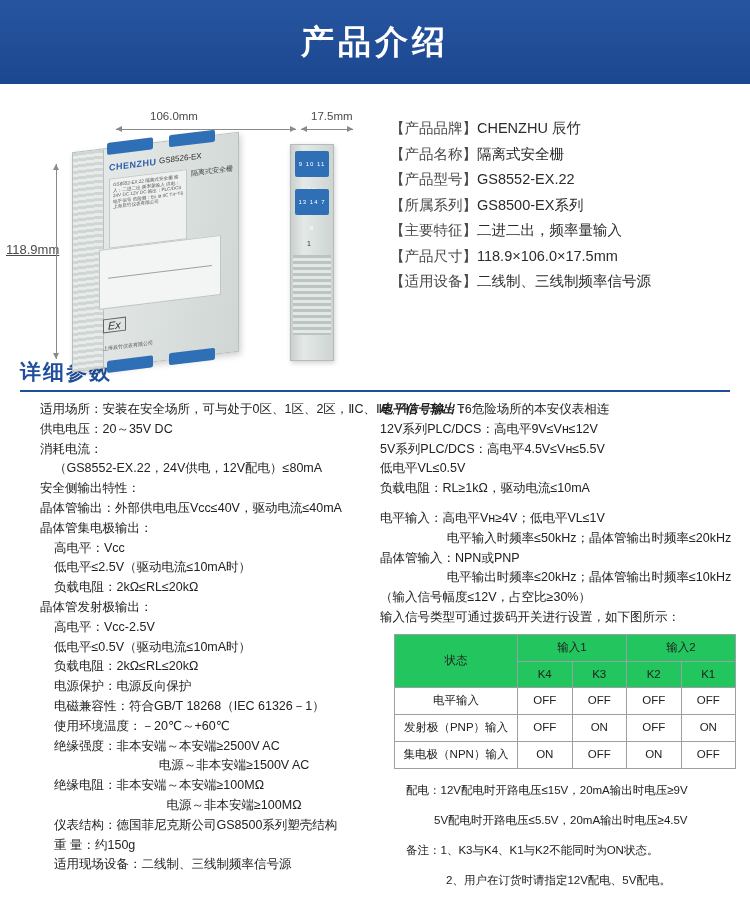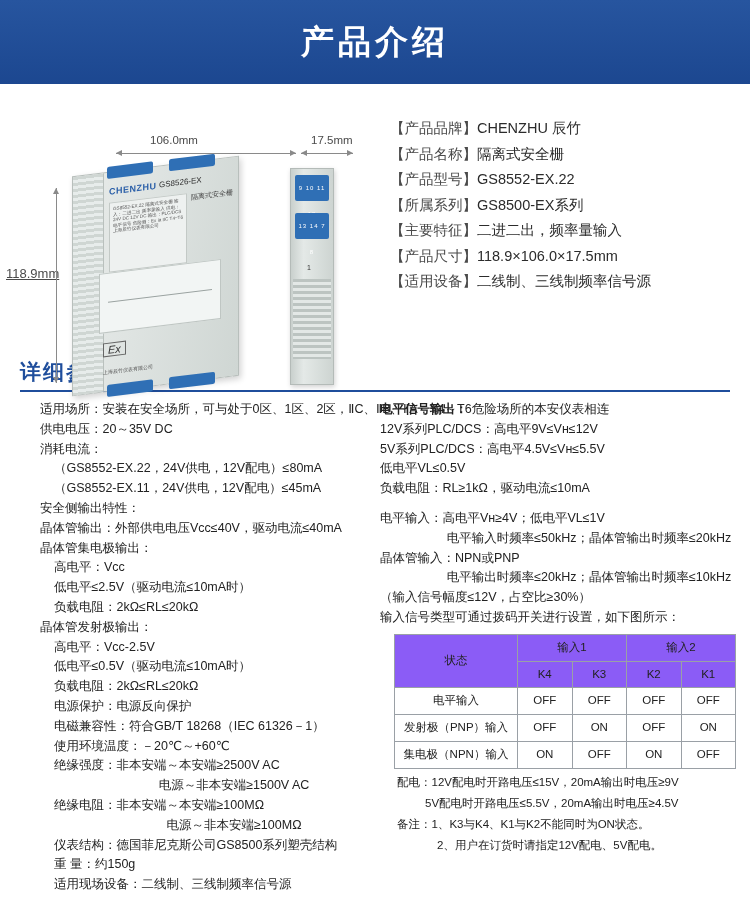--- a/index.html
+++ b/index.html
@@ -26,21 +26,20 @@
   }
   
   .product-block{
     display:flex;
     padding:18px 0 0 0;
     height:250px;
   }
   .img-col{
     width:390px;
     position:relative;
-    margin-top:24px;
   }
   .spec-col{
     width:355px;
     padding-top:14px;
     font-size:14.5px;
     color:#3a3a3a;
     line-height:25.5px;
   }
   .spec-col .line{white-space:nowrap;}
   .spec-col .key{color:#4a4a4a;}
@@ -155,38 +154,38 @@
     padding:0 0 0 40px;
     font-size:12.5px;
     line-height:19.8px;
     color:#222;
   }
   .col-left{width:330px;}
   .col-right{width:360px;padding-left:10px;}
   .params p{margin:0;white-space:nowrap;}
   .params .indent{padding-left:14px;}
   .params .indent2{padding-left:58px;text-align:center;}
-  .bold{font-weight:bold;}
+  .bold{font-weight:bold;font-style:italic;}
   .gap{height:10px;}
   
   table.sw{
     border-collapse:collapse;
     margin:6px 0 4px 14px;
     font-size:11.5px;
     color:#222;
   }
   table.sw td,table.sw th{
     border:1px solid #9aa0a6;
     text-align:center;
     padding:3px 6px;
     font-weight:normal;
   }
-  table.sw .hdr{background:#8b5cf6;}
+  table.sw .hdr{background:#22c55e;}
   .note{font-size:11.5px;line-height:18px;color:#222;margin-left:14px;}
-  .note p{margin:3px;white-space:nowrap;}
+  .note p{margin:12px;white-space:nowrap;}
 </style>
 </head>
 <body>
 
 <div class="banner">
   <div class="banner-title">产品介绍</div>
 </div>
 
 <div class="product-block">
 
@@ -260,21 +259,20 @@
   <div class="section-rule"></div>
 </div>
 
 <div class="params">
 
   <div class="col-left">
     <p>适用场所：安装在安全场所，可与处于0区、1区、2区，ⅡC、ⅡB、ⅡA，T4～T6危险场所的本安仪表相连</p>
     <p>供电电压：20～35V DC</p>
     <p>消耗电流：</p>
     <p class="indent">（GS8552-EX.22，24V供电，12V配电）≤80mA</p>
-    <p class="indent">（GS8552-EX.11，24V供电，12V配电）≤45mA</p>
     <p>安全侧输出特性：</p>
     <p>晶体管输出：外部供电电压Vcc≤40V，驱动电流≤40mA</p>
     <p>晶体管集电极输出：</p>
     <p class="indent">高电平：Vcc</p>
     <p class="indent">低电平≤2.5V（驱动电流≤10mA时）</p>
     <p class="indent">负载电阻：2kΩ≤RL≤20kΩ</p>
     <p>晶体管发射极输出：</p>
     <p class="indent">高电平：Vcc-2.5V</p>
     <p class="indent">低电平≤0.5V（驱动电流≤10mA时）</p>
     <p class="indent">负载电阻：2kΩ≤RL≤20kΩ</p>

